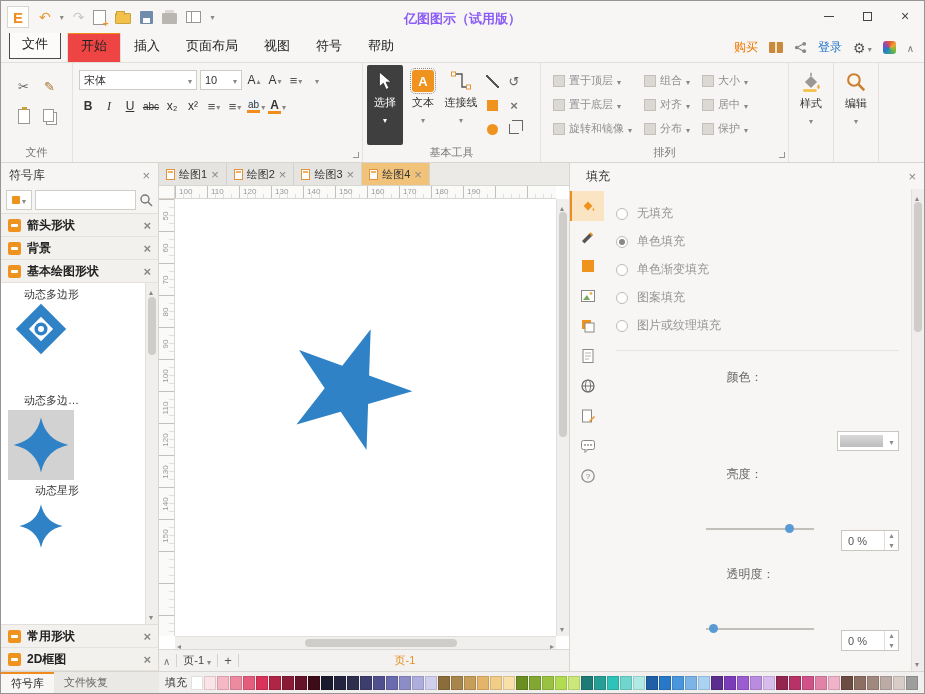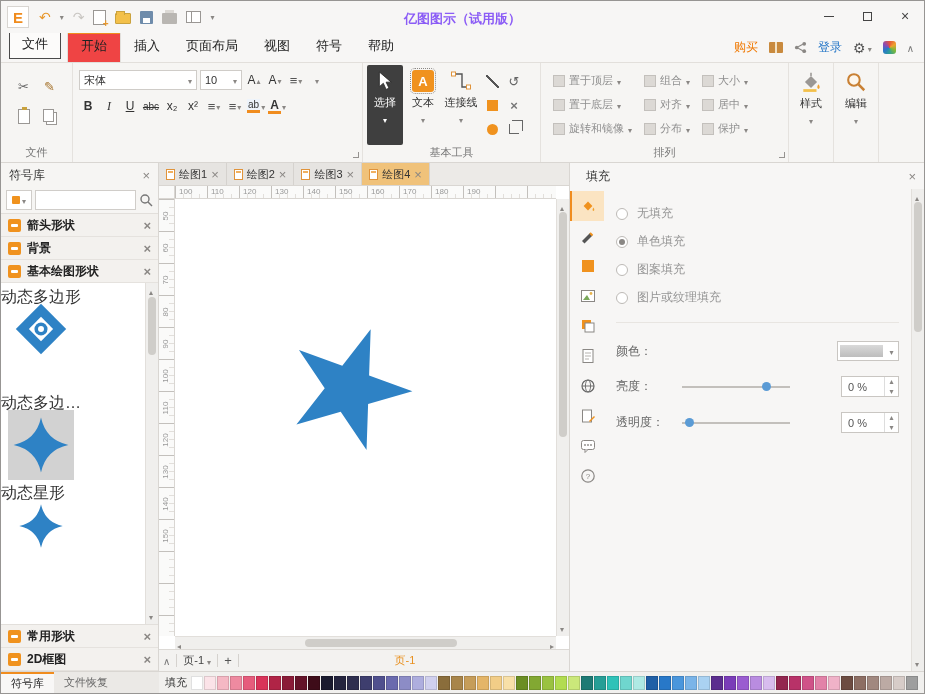--- a/index.html
+++ b/index.html
@@ -114,21 +114,21 @@
 .searchrow { height:27px; flex:0 0 27px; display:flex; align-items:center; gap:3px; padding:0 5px; border-bottom:1px solid #e2dfdb; }
 .catbtn { width:26px; height:20px; border:1px solid #d0cdc9; background:#fff; display:flex; align-items:center; justify-content:center; gap:2px; }
 .catdot { width:8px; height:8px; background:#f0921e; border-radius:1px; }
 .searchbox { flex:1; height:20px; border:1px solid #d0cdc9; background:#fff; font-size:11px; padding:0 4px; outline:none; min-width:0; font-family:inherit; }
 .section { height:23px; flex:0 0 23px; display:flex; align-items:center; gap:6px; padding:0 7px; background:#f3f1ee; border-bottom:1px solid #e5e2de; font-size:12px; font-weight:bold; color:#222; }
 .sec-ic { width:13px; height:13px; background:#f0921e; border-radius:2px; position:relative; flex:0 0 13px; }
 .sec-ic::after { content:""; position:absolute; left:3px; top:5px; right:3px; height:3px; background:#fff; border-radius:1px; }
 .section .i-x { margin-left:auto; }
 .section span.lb { flex:1; overflow:hidden; white-space:nowrap; }
 .shapezone { position:relative; flex:1; background:#fff; border-bottom:1px solid #e2dfdb; overflow:hidden; }
-.shp-label { position:absolute; left:0; width:78px; text-align:left; font-size:16px; color:#333; white-space:nowrap; }
+.shp-label { position:absolute; left:0; width:78px; text-align:right; font-size:11px; color:#333; white-space:nowrap; }
 .sel-cell { position:absolute; left:7px; top:127px; width:66px; height:70px; background:#d2d2d2; display:flex; align-items:center; justify-content:center; }
 .sz-scroll { position:absolute; right:0; top:0; bottom:0; width:13px; background:#f0efed; border-left:1px solid #e2dfdb; }
 .sz-scroll .i-up { position:absolute; top:1px; left:3px; }
 .sz-scroll .i-down { position:absolute; bottom:1px; left:3px; }
 .sz-thumb { position:absolute; top:14px; left:2px; width:8px; height:58px; background:#cfcdc9; border-radius:4px; }
 
 
 .center { width:410px; flex:0 0 410px; display:flex; flex-direction:column; background:#fff; }
 .doctabs { height:23px; flex:0 0 23px; display:flex; background:#eceae7; border-bottom:1px solid #d9d6d2; }
 .dtab { display:flex; align-items:center; gap:4px; padding:0 7px; font-size:11px; color:#333; background:#e6e4e1; border-right:1px solid #d5d2ce; }
@@ -168,21 +168,21 @@
 .fp-header .i-x { margin-left:auto; }
 .fp-body { flex:1; display:flex; min-height:0; }
 .fp-tools { width:34px; flex:0 0 34px; display:flex; flex-direction:column; align-items:stretch; padding-top:2px; }
 .fpt { height:30px; display:flex; align-items:center; justify-content:center; border-left:2px solid transparent; }
 .fpt.sel { background:#fbe4c2; border-left:2px solid #f08c1e; }
 .fp-main { flex:1; padding:16px 12px 0 12px; min-width:0; }
 .fopt { display:flex; align-items:center; gap:9px; margin-bottom:11px; font-size:12px; color:#959595; }
 .radio { width:12px; height:12px; border:1px solid #bdbab6; border-radius:50%; background:#fff; flex:0 0 12px; }
 .radio.sel::after { content:""; display:block; width:6px; height:6px; margin:2px; border-radius:50%; background:#8a8784; }
 .fp-div { border-top:1px solid #e8e5e1; margin:16px 0 18px; }
-.fp-row { display:flex; align-items:center; margin-bottom:15px; font-size:12px; color:#666; }
+.fp-row { display:flex; align-items:center; margin-bottom:15px; font-size:12px; color:#666;flex-direction:column; }
 .fp-label { width:62px; flex:0 0 62px; }
 .colorbox { margin-left:auto; width:62px; height:20px; border:1px solid #c9c6c2; background:#fff; display:flex; align-items:center; }
 .swatch { flex:1; height:12px; margin:0 2px; background:linear-gradient(#d9d9d9,#bdbdbd); }
 .cb-dd { width:13px; text-align:center; }
 .slider { position:relative; width:108px; height:2px; background:#c3c0bc; margin-left:4px; }
 .knob { position:absolute; top:-4px; width:9px; height:9px; border-radius:50%; background:#5b9bd5; }
 .k-br { left:74%; } .k-tr { left:3%; }
 .spin { margin-left:auto; width:58px; height:21px; border:1px solid #c9c6c2; background:#fff; display:flex; align-items:stretch; }
 .spin .val { flex:1; display:flex; align-items:center; padding-left:6px; font-size:11px; color:#555; }
 .spin .arrows { width:14px; border-left:1px solid #ddd; display:flex; flex-direction:column; }
@@ -678,20 +678,24 @@
         </div>
         <div class="fp-main">
           <div id="fill-options">
               <div class="fopt">
                 <span class="radio"></span>
                 <span class="fopt-lb">无填充</span>
               </div>
               <div class="fopt">
                 <span class="radio sel"></span>
                 <span class="fopt-lb">单色填充</span>
+              </div>
+              <div class="fopt">
+                <span class="radio"></span>
+                <span class="fopt-lb">单色渐变填充</span>
               </div>
               <div class="fopt">
                 <span class="radio"></span>
                 <span class="fopt-lb">图案填充</span>
               </div>
               <div class="fopt">
                 <span class="radio"></span>
                 <span class="fopt-lb">图片或纹理填充</span>
               </div>
             </div>

